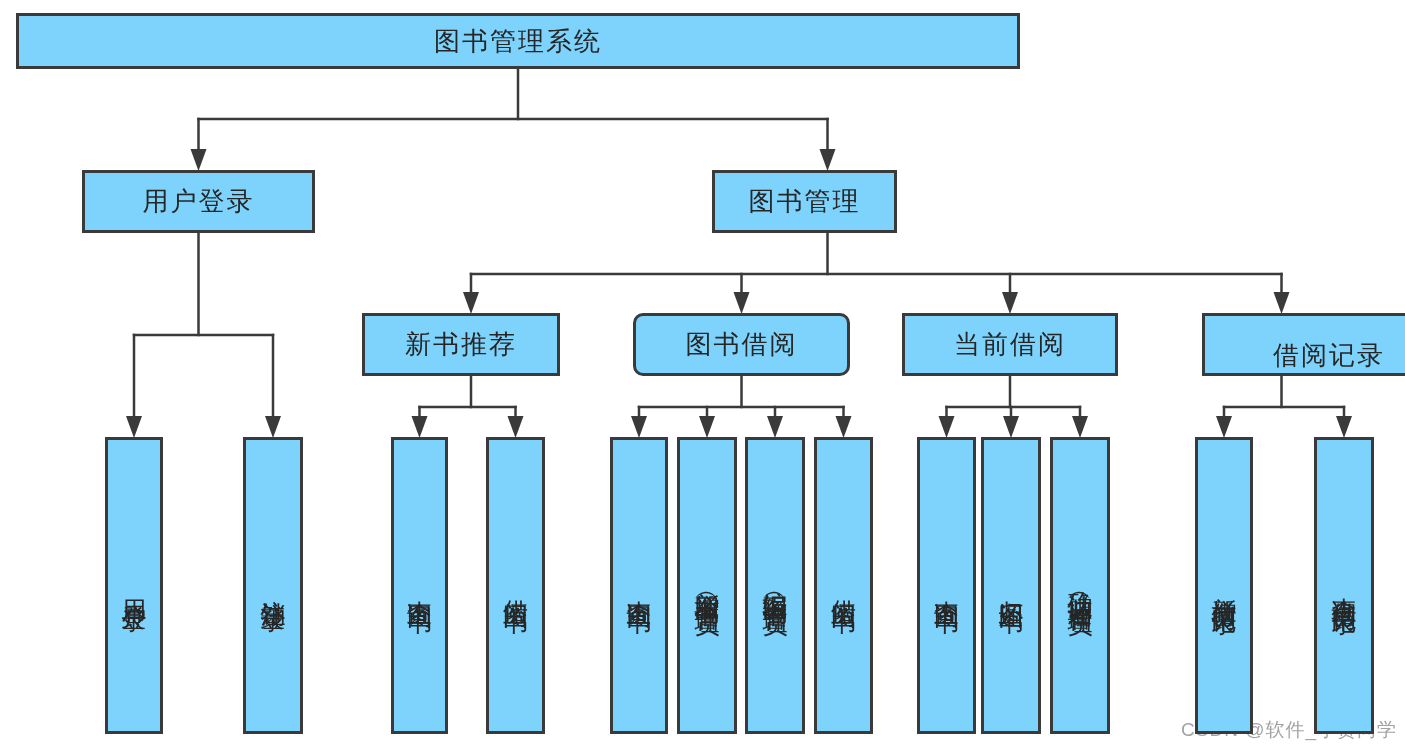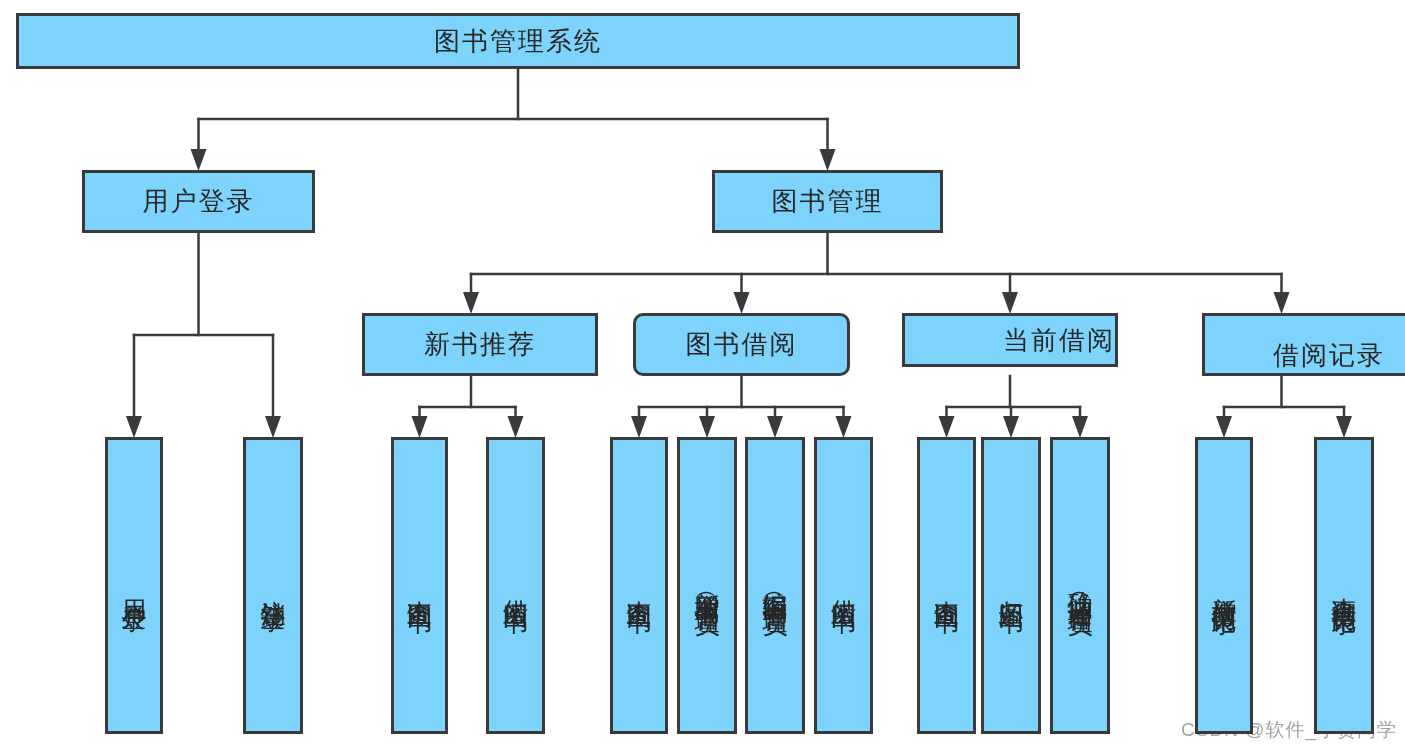--- a/index.html
+++ b/index.html
@@ -117,30 +117,30 @@
       <line x1="1344" y1="407" x2="1344" y2="420" stroke="#3a3a3a" stroke-width="2.5" stroke-linecap="square"></line>
       <polygon points="1344,438 1336,416 1352,416" fill="#3a3a3a"></polygon>
     </svg>
   <div class="watermark">CSDN @软件_小贺同学</div>
 <div class="node h-node" style="left: 16px; top: 13px; width: 1004px; height: 56px;">
       <span>图书管理系统</span>
     </div>
     <div class="node h-node" style="left: 82px; top: 170px; width: 233px; height: 63px;">
       <span>用户登录</span>
     </div>
-    <div class="node h-node" style="left: 712px; top: 170px; width: 231px; height: 63px;">
+    <div class="node h-node" style="left: 712px; top: 170px; width: 185px; height: 63px;">
       <span>图书管理</span>
     </div>
-    <div class="node h-node" style="left: 362px; top: 313px; width: 236px; height: 63px;">
+    <div class="node h-node" style="left: 362px; top: 313px; width: 198px; height: 63px;">
       <span>新书推荐</span>
     </div>
     <div class="node h-node" style="left: 633px; top: 313px; width: 217px; height: 63px; border-radius: 10px;">
       <span>图书借阅</span>
     </div>
-    <div class="node h-node" style="left: 902px; top: 313px; width: 216px; height: 54px; justify-content: flex-end;">
+    <div class="node h-node" style="left: 902px; top: 313px; width: 216px; height: 63px;">
       <span>当前借阅</span>
     </div>
     <div class="node h-node" style="left: 1202px; top: 313px; width: 254px; height: 63px; align-items: flex-end;">
       <span>借阅记录</span>
     </div>
     <div class="node v-node" style="left: 105px; top: 437px; width: 58px; height: 297px;">
       <span>用户登录</span>
     </div>
     <div class="node v-node" style="left: 243px; top: 437px; width: 60px; height: 297px;">
       <span>注销登录</span>

